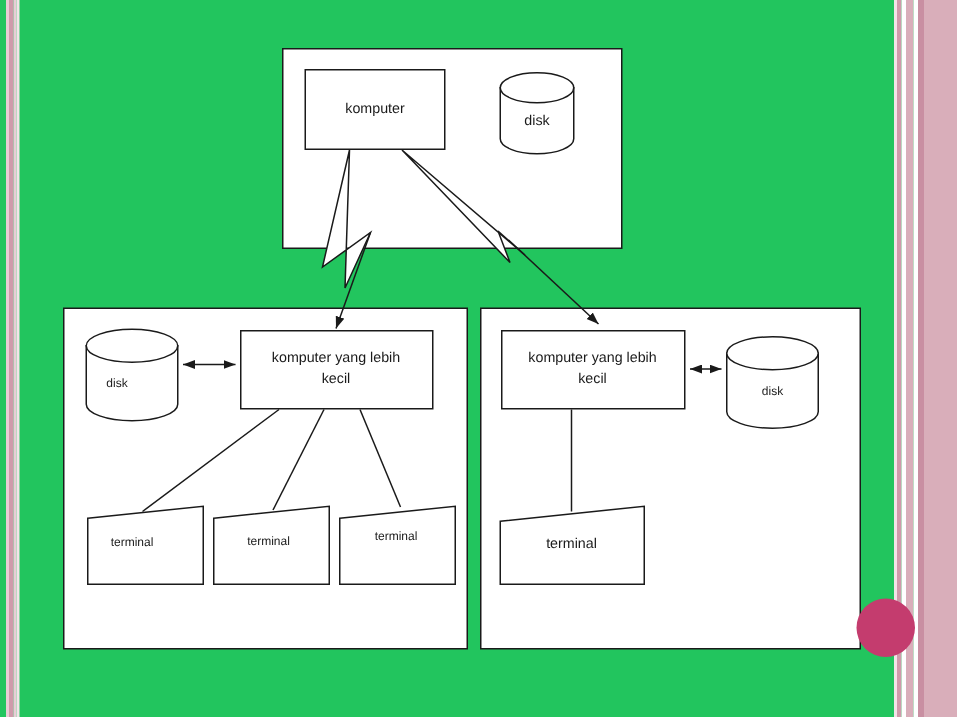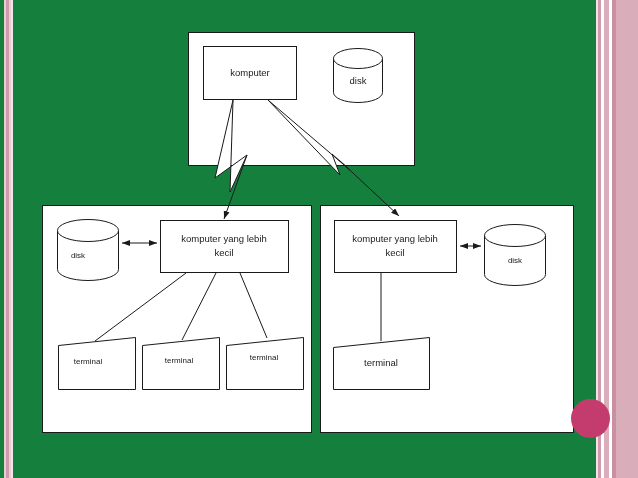--- a/index.html
+++ b/index.html
@@ -4,21 +4,21 @@
 <style>
   html, body {
     margin: 0;
     padding: 0;
     background: #ffffff;
   }
   #slide {
     position: relative;
     width: 638px;
     height: 478px;
-    background: #15803d;
+    background: #22c55e;
     overflow: hidden;
     font-family: "Liberation Sans", sans-serif;
     text-align: center;
   }
   .stripe {
     position: absolute;
     top: 0;
     height: 478px;
   }
   #diagram-svg {

